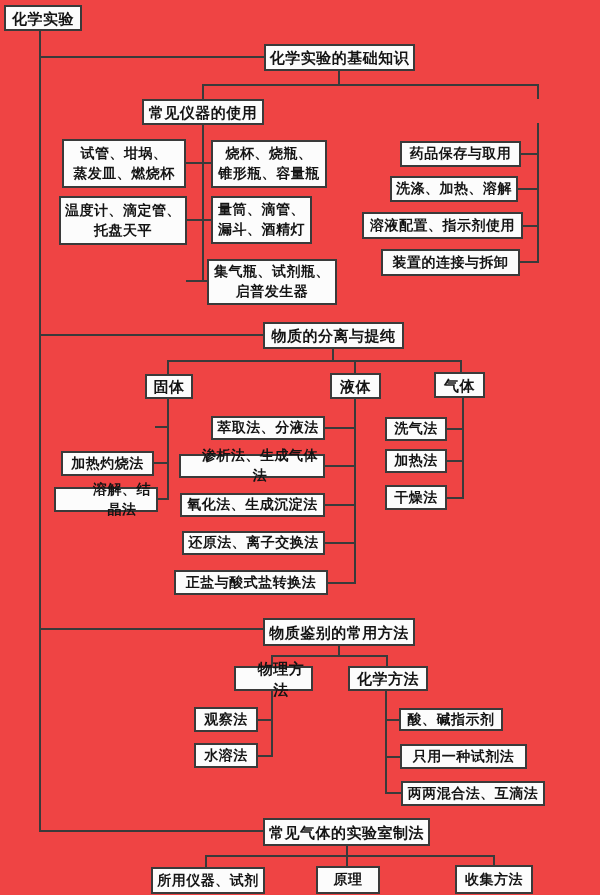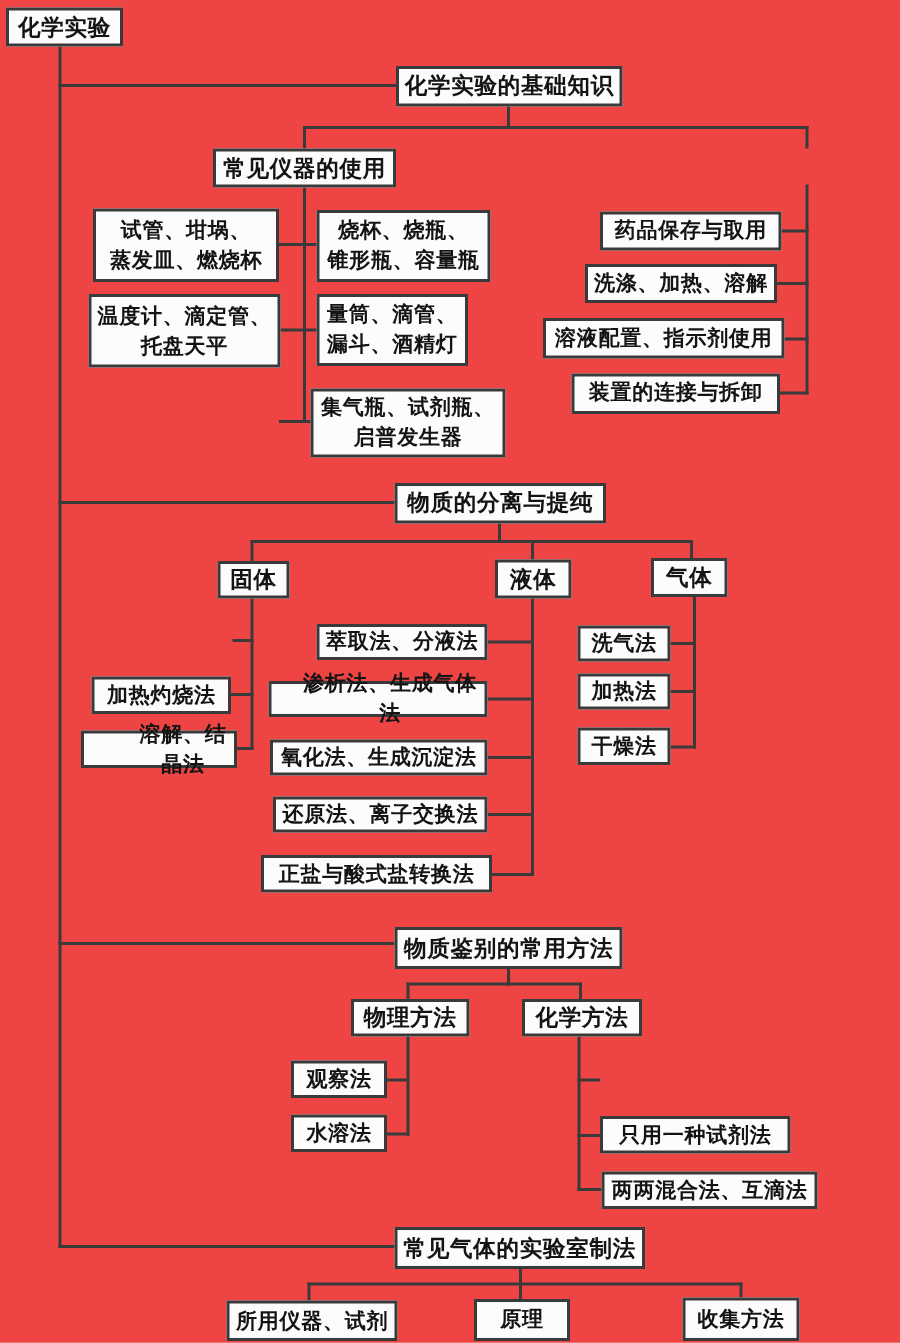--- a/index.html
+++ b/index.html
@@ -108,47 +108,48 @@
   <div class="nd" style="left:211px;top:140px;width:116px;height:48px;">烧杯、烧瓶、
 锥形瓶、容量瓶</div>
   <div class="nd" style="left:211px;top:196px;width:101px;height:48px;">量筒、滴管、
 漏斗、酒精灯</div>
   <div class="nd" style="left:207px;top:259px;width:130px;height:46px;">集气瓶、试剂瓶、
 启普发生器</div>
 
   <div class="nd" style="left:400px;top:141px;width:121px;height:26px;">药品保存与取用</div>
   <div class="nd" style="left:390px;top:176px;width:128px;height:26px;">洗涤、加热、溶解</div>
   <div class="nd" style="left:362px;top:212px;width:161px;height:27px;">溶液配置、指示剂使用</div>
-  <div class="nd" style="left:381px;top:249px;width:139px;height:27px;font-family:Liberation Serif, serif;">装置的连接与拆卸</div>
+  <div class="nd" style="left:381px;top:249px;width:139px;height:27px;">装置的连接与拆卸</div>
 
   <div class="nd title" style="left:263px;top:322px;width:141px;height:27px;">物质的分离与提纯</div>
   <div class="nd title" style="left:145px;top:374px;width:48px;height:25px;">固体</div>
   <div class="nd title" style="left:330px;top:373px;width:51px;height:26px;">液体</div>
   <div class="nd title" style="left:434px;top:372px;width:51px;height:26px;">气体</div>
 
   <div class="nd" style="left:61px;top:451px;width:93px;height:25px;">加热灼烧法</div>
   <div class="nd" style="left:54px;top:487px;width:104px;height:25px;padding-left:32px;">溶解、结晶法</div>
 
   <div class="nd" style="left:211px;top:416px;width:114px;height:24px;">萃取法、分液法</div>
   <div class="nd" style="left:179px;top:454px;width:146px;height:24px;padding-left:16px;">渗析法、生成气体法</div>
   <div class="nd" style="left:180px;top:493px;width:145px;height:24px;">氧化法、生成沉淀法</div>
   <div class="nd" style="left:182px;top:531px;width:143px;height:24px;">还原法、离子交换法</div>
   <div class="nd" style="left:174px;top:570px;width:154px;height:25px;">正盐与酸式盐转换法</div>
 
   <div class="nd" style="left:385px;top:417px;width:62px;height:24px;">洗气法</div>
   <div class="nd" style="left:385px;top:449px;width:62px;height:24px;">加热法</div>
   <div class="nd" style="left:385px;top:485px;width:62px;height:25px;">干燥法</div>
 
   <div class="nd title" style="left:263px;top:618px;width:152px;height:28px;">物质鉴别的常用方法</div>
-  <div class="nd title" style="left:234px;top:666px;width:79px;height:25px;">物理方法</div>
+  <div class="nd title" style="left:234px;top:666px;width:79px;height:25px;padding-left:15px;">物理方法</div>
   <div class="nd title" style="left:348px;top:666px;width:80px;height:25px;">化学方法</div>
 
   <div class="nd" style="left:194px;top:707px;width:64px;height:25px;">观察法</div>
   <div class="nd" style="left:194px;top:743px;width:64px;height:25px;">水溶法</div>
 
+  <div class="nd" style="left:399px;top:708px;width:104px;height:23px;">酸、碱指示剂</div>
   <div class="nd" style="left:400px;top:744px;width:127px;height:25px;">只用一种试剂法</div>
   <div class="nd" style="left:401px;top:781px;width:144px;height:25px;">两两混合法、互滴法</div>
 
   <div class="nd title" style="left:263px;top:818px;width:167px;height:28px;">常见气体的实验室制法</div>
   <div class="nd" style="left:151px;top:867px;width:114px;height:27px;">所用仪器、试剂</div>
   <div class="nd" style="left:316px;top:866px;width:64px;height:28px;">原理</div>
   <div class="nd" style="left:455px;top:865px;width:78px;height:29px;">收集方法</div>
 
 </div>
 

